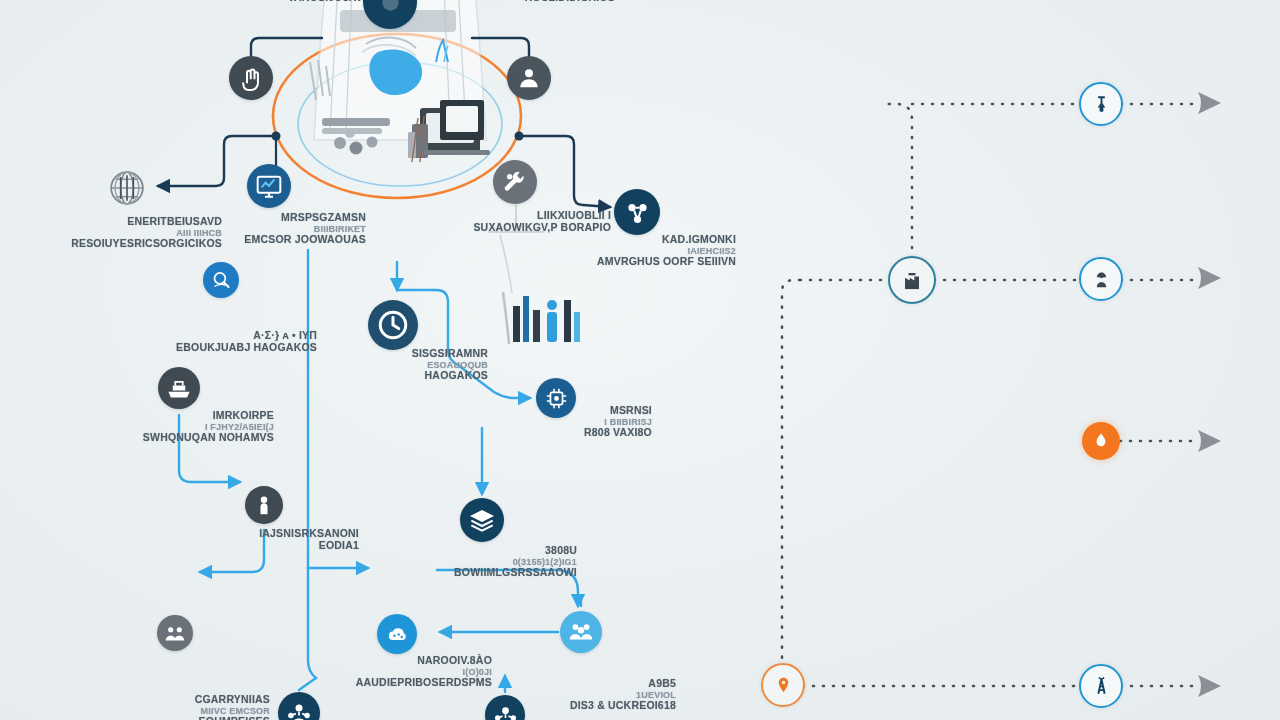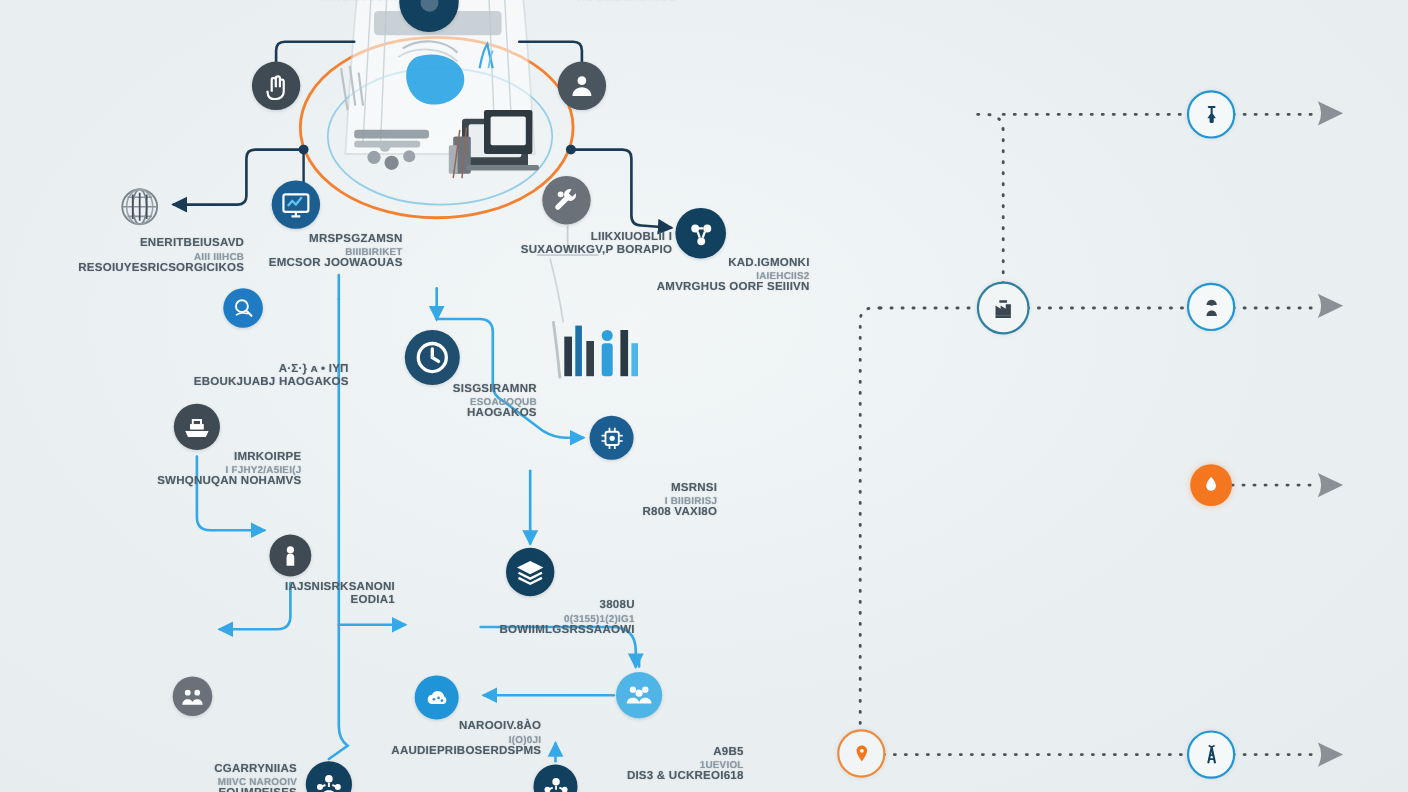--- a/index.html
+++ b/index.html
@@ -299,21 +299,21 @@
         <div class="l2">ESOAUOQUB</div>
         <div class="l3">HAOGAKOS</div>
       </div>
       <div class="node" style="left: 556px; top: 398px; width: 40px; height: 40px; background: rgb(27, 94, 146);">
         <svg width="29" height="29" viewBox="0 0 24 24">
           <rect x="7" y="7" width="10" height="10" rx="1.5" fill="none" stroke="#fff" stroke-width="1.4"></rect>
           <circle cx="12" cy="12" r="2" fill="#fff"></circle>
           <path d="M10 4v3M14 4v3M10 17v3M14 17v3M4 10h3M4 14h3M17 10h3M17 14h3" stroke="#fff" stroke-width="1.3"></path>
         </svg>
       </div>
-      <div class="node-label" style="left: 557px; top: 438px; width: 190px;">
+      <div class="node-label" style="left: 557px; top: 405px; width: 190px;">
         <div class="l1">MSRNSI</div>
         <div class="l2">I BIIBIRISJ</div>
         <div class="l3">R808 VAXI8O</div>
       </div>
       <div class="node" style="left: 179px; top: 388px; width: 42px; height: 42px; background: rgb(63, 74, 82);">
         <svg width="30" height="30" viewBox="0 0 24 24">
           <path d="M3.5 15h17l-2 4.5H5.5z" fill="#fff"></path>
           <rect x="7" y="10" width="10" height="4" fill="#fff"></rect>
           <path d="M9 10V7h6v3" fill="none" stroke="#fff" stroke-width="1.4"></path>
         </svg>
@@ -347,21 +347,21 @@
       </div>
       <div class="node" style="left: 175px; top: 633px; width: 36px; height: 36px; background: rgb(107, 113, 121);">
         <svg width="26" height="26" viewBox="0 0 24 24">
           <circle cx="8" cy="9" r="2.4" fill="#fff"></circle>
           <circle cx="16" cy="9" r="2.4" fill="#fff"></circle>
           <path d="M3.5 19c0-2.8 2-4.5 4.5-4.5S12.5 16.2 12.5 19zM11.5 19c0-2.8 2-4.5 4.5-4.5S20.5 16.2 20.5 19z" fill="#fff"></path>
         </svg>
       </div>
       <div class="node-label" style="left: 175px; top: 694px; width: 190px;">
         <div class="l1">CGARRYNIIAS</div>
-        <div class="l2">MIIVC NAROOIV</div>
+        <div class="l2">MIIVC EMCSOR</div>
         <div class="l3">EQUMPEISES</div>
       </div>
       <div class="node" style="left: 397px; top: 634px; width: 40px; height: 40px; background: rgb(31, 149, 216);">
         <svg width="29" height="29" viewBox="0 0 24 24">
           <path d="M7.5 16.5a3.5 3.5 0 0 1 .6-6.9 4.8 4.8 0 0 1 9.1 1.3 3 3 0 0 1-.4 5.6z" fill="#fff"></path>
           <circle cx="9.5" cy="13" r="1" fill="#1f95d8"></circle>
           <circle cx="13" cy="12" r="1" fill="#1f95d8"></circle>
           <circle cx="15.5" cy="14" r="1" fill="#1f95d8"></circle>
         </svg>
       </div>

